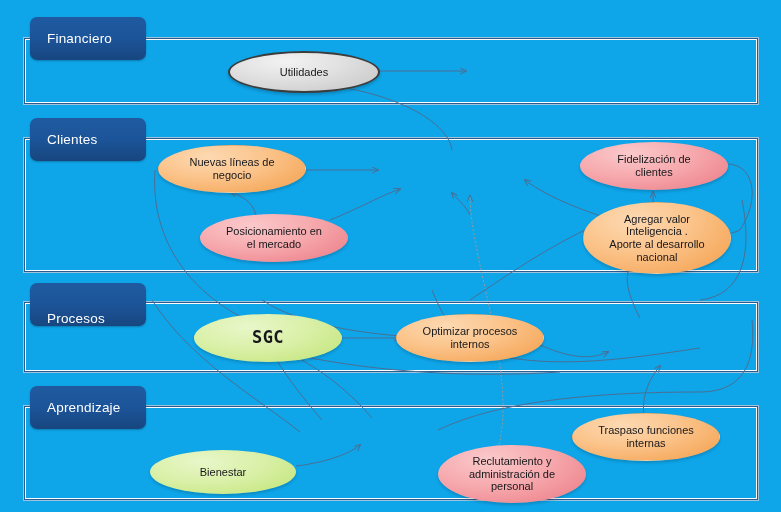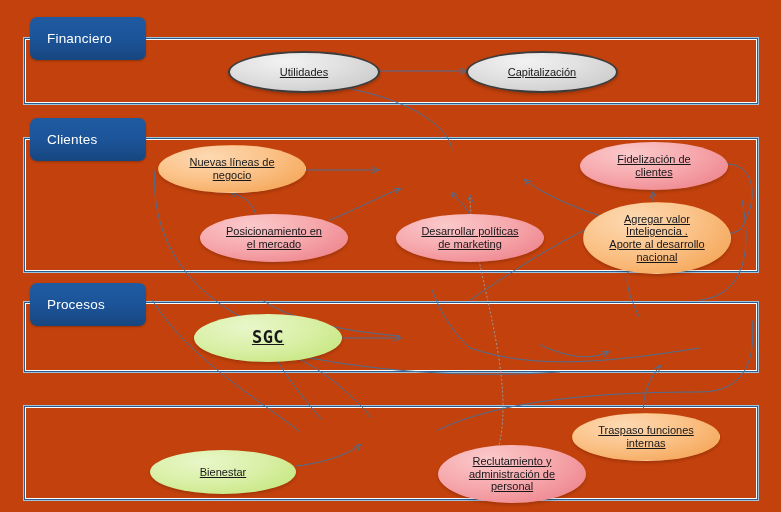--- a/index.html
+++ b/index.html
@@ -8,21 +8,21 @@
     padding: 0;
     background: #ffffff;
   }
   body {
     font-family: "Liberation Sans", sans-serif;
   }
   #canvas {
     position: relative;
     width: 781px;
     height: 512px;
-    background: #c2410c;
+    background: #0ea5e9;
     overflow: hidden;
   }
   
   .panel {
     position: absolute;
     border: 1px solid #2a5d8f;
     box-shadow: inset 0 0 0 1px #ffffff, 0 0 0 1px #9fc2dd;
     background: transparent;
     box-sizing: border-box;
   }
@@ -47,21 +47,20 @@
     display: flex;
     align-items: center;
     justify-content: flex-end;
     text-align: center;
     box-sizing: border-box;
     z-index: 4;
     line-height: 1.16;
     color: #17171a;
     font-size: 11px;
     padding: 0 6px;
-    text-decoration: underline;
   }
   .node .lbl { display: block; width: 100%; }
 
   .node.orange {
     background: radial-gradient(ellipse at 34% 24%, #fdd9b2 0%, #fbc48b 42%, #f6ac62 78%, #ef9d4e 100%);
     border: 1px solid #e0accf00;
     box-shadow: 0 2px 3px rgba(0,0,0,.17);
   }
   .node.pink {
     background: radial-gradient(ellipse at 34% 24%, #fbc9cb 0%, #f6a9ad 45%, #ef8a92 80%, #e97b85 100%);
@@ -154,52 +153,52 @@
   <div class="panel-label" style="left:30px; top:17px; width:116px; height:43px;">
     <span>Financiero</span>
   </div>
 
   <div class="panel" style="left:24px; top:138px; width:734px; height:134px;"></div>
   <div class="panel-label" style="left:30px; top:118px; width:116px; height:43px;">
     <span>Clientes</span>
   </div>
 
   <div class="panel" style="left:24px; top:302px; width:734px; height:70px;"></div>
-  <div class="panel-label" style="left:30px; top:283px; width:116px; height:43px;">
+  <div class="panel-label" style="left:30px; top:283px; width:116px; height:43px;align-items:flex-end;">
     <span>Procesos</span>
   </div>
 
   <div class="panel" style="left:24px; top:406px; width:734px; height:94px;"></div>
+  <div class="panel-label" style="left:30px; top:386px; width:116px; height:43px;">
+    <span>Aprendizaje</span>
+  </div>
 
   <div class="node gray" style="left:228px; top:51px; width:152px; height:42px;">
     <span class="lbl">Utilidades</span>
   </div>
-  <div class="node gray" style="left:466px; top:51px; width:152px; height:42px;">
-    <span class="lbl">Capitalización</span>
-  </div>
 
   <div class="node orange" style="left:158px; top:145px; width:148px; height:48px;">
     <span class="lbl">Nuevas líneas de<br>negocio</span>
   </div>
   <div class="node pink" style="left:580px; top:142px; width:148px; height:48px;">
     <span class="lbl">Fidelización de<br>clientes</span>
   </div>
   <div class="node pink" style="left:200px; top:214px; width:148px; height:48px;">
     <span class="lbl">Posicionamiento en<br>el mercado</span>
   </div>
-  <div class="node pink" style="left:396px; top:214px; width:148px; height:48px;">
-    <span class="lbl">Desarrollar políticas<br>de marketing</span>
-  </div>
   <div class="node orange" style="left:583px; top:202px; width:148px; height:72px;">
     <span class="lbl">Agregar valor<br>Inteligencia .<br>Aporte al desarrollo<br>nacional</span>
   </div>
 
   <div class="node green sgc" style="left:194px; top:314px; width:148px; height:48px;">
     <span class="lbl">SGC</span>
   </div>
+  <div class="node orange" style="left:396px; top:314px; width:148px; height:48px;">
+    <span class="lbl">Optimizar procesos<br>internos</span>
+  </div>
 
   <div class="node green" style="left:150px; top:450px; width:146px; height:44px;">
     <span class="lbl">Bienestar</span>
   </div>
   <div class="node pink" style="left:438px; top:445px; width:148px; height:58px;">
     <span class="lbl">Reclutamiento y<br>administración de<br>personal</span>
   </div>
   <div class="node orange" style="left:572px; top:413px; width:148px; height:48px;">
     <span class="lbl">Traspaso funciones<br>internas</span>
   </div>

